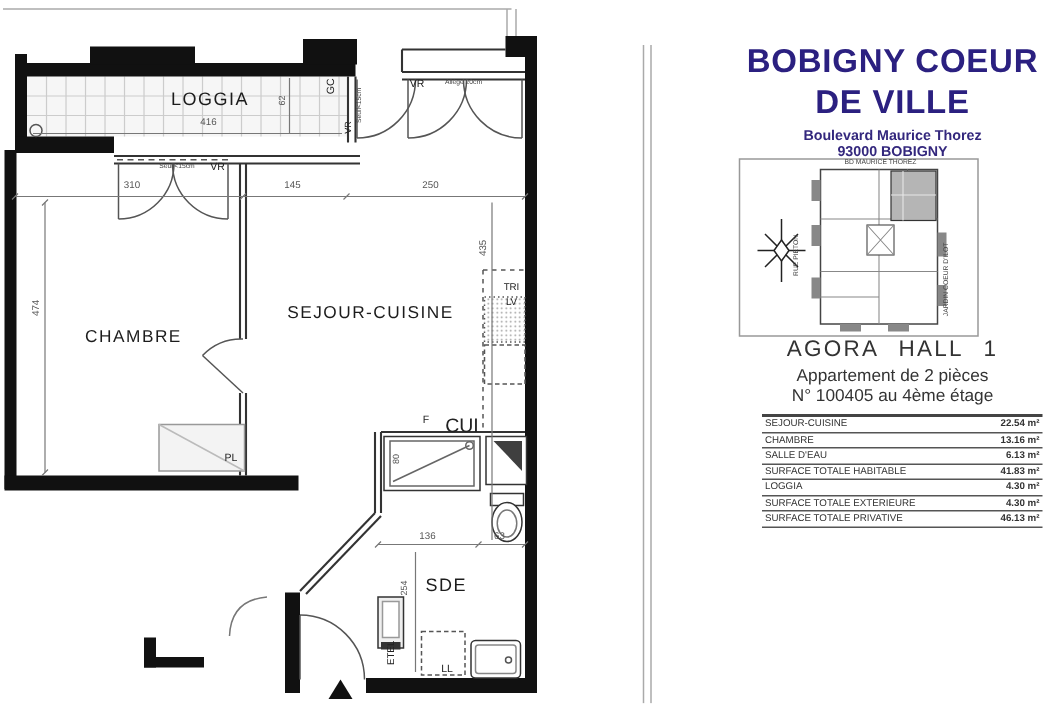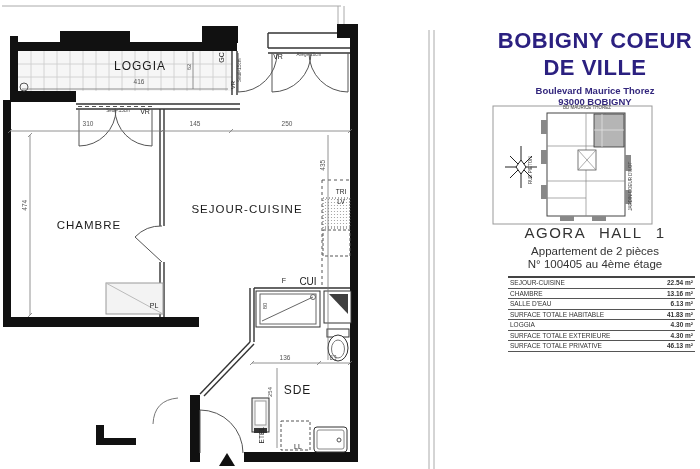--- a/index.html
+++ b/index.html
@@ -193,21 +193,21 @@
   <div class="lbl rot" style="left:212px;top:54px;width:18px;font-size:7px;">GC</div>
   <div class="lbl rot tiny" style="left:222px;top:68px;width:36px;">Seuil&lt;15cm</div>
   <div class="lbl rot" style="left:223px;top:82px;width:20px;font-size:6px;">VR</div>
   <div class="lbl" style="left:269px;top:53px;width:18px;font-size:7px;">VR</div>
   <div class="lbl tiny" style="left:288px;top:53px;width:42px;">Allège 20cm</div>
   <div class="lbl tiny" style="left:100px;top:109px;width:36px;">Seuil&lt;15cm</div>
   <div class="lbl" style="left:136px;top:108px;width:18px;font-size:7px;">VR</div>
   <div class="lbl" style="left:330px;top:189px;width:22px;font-size:6.5px;">TRI</div>
   <div class="lbl" style="left:331px;top:199px;width:20px;font-size:6.5px;">LV</div>
   <div class="lbl" style="left:278px;top:277px;width:12px;font-size:7px;">F</div>
-  <div class="lbl" style="left:296px;top:277px;width:24px;font-size:10px;">CUI</div>
+  <div class="lbl" style="left:296px;top:277px;width:24px;font-size:13px;">CUI</div>
   <div class="lbl" style="left:146px;top:302px;width:16px;font-size:7px;">PL</div>
   <div class="lbl rot" style="left:248px;top:432px;width:28px;font-size:6.5px;">ETEL</div>
   <div class="lbl" style="left:290px;top:443px;width:16px;font-size:7px;">LL</div>
 
   <div class="lbl dim" style="left:124px;top:79px;width:30px;font-size:6.5px;">416</div>
   <div class="lbl dim rot" style="left:179px;top:64px;width:20px;font-size:6px;">62</div>
   <div class="lbl dim" style="left:70px;top:121px;width:36px;font-size:6.5px;">310</div>
   <div class="lbl dim" style="left:180px;top:121px;width:30px;font-size:6.5px;">145</div>
   <div class="lbl dim" style="left:272px;top:121px;width:30px;font-size:6.5px;">250</div>
   <div class="lbl dim rot" style="left:10px;top:202px;width:30px;font-size:6.5px;">474</div>

